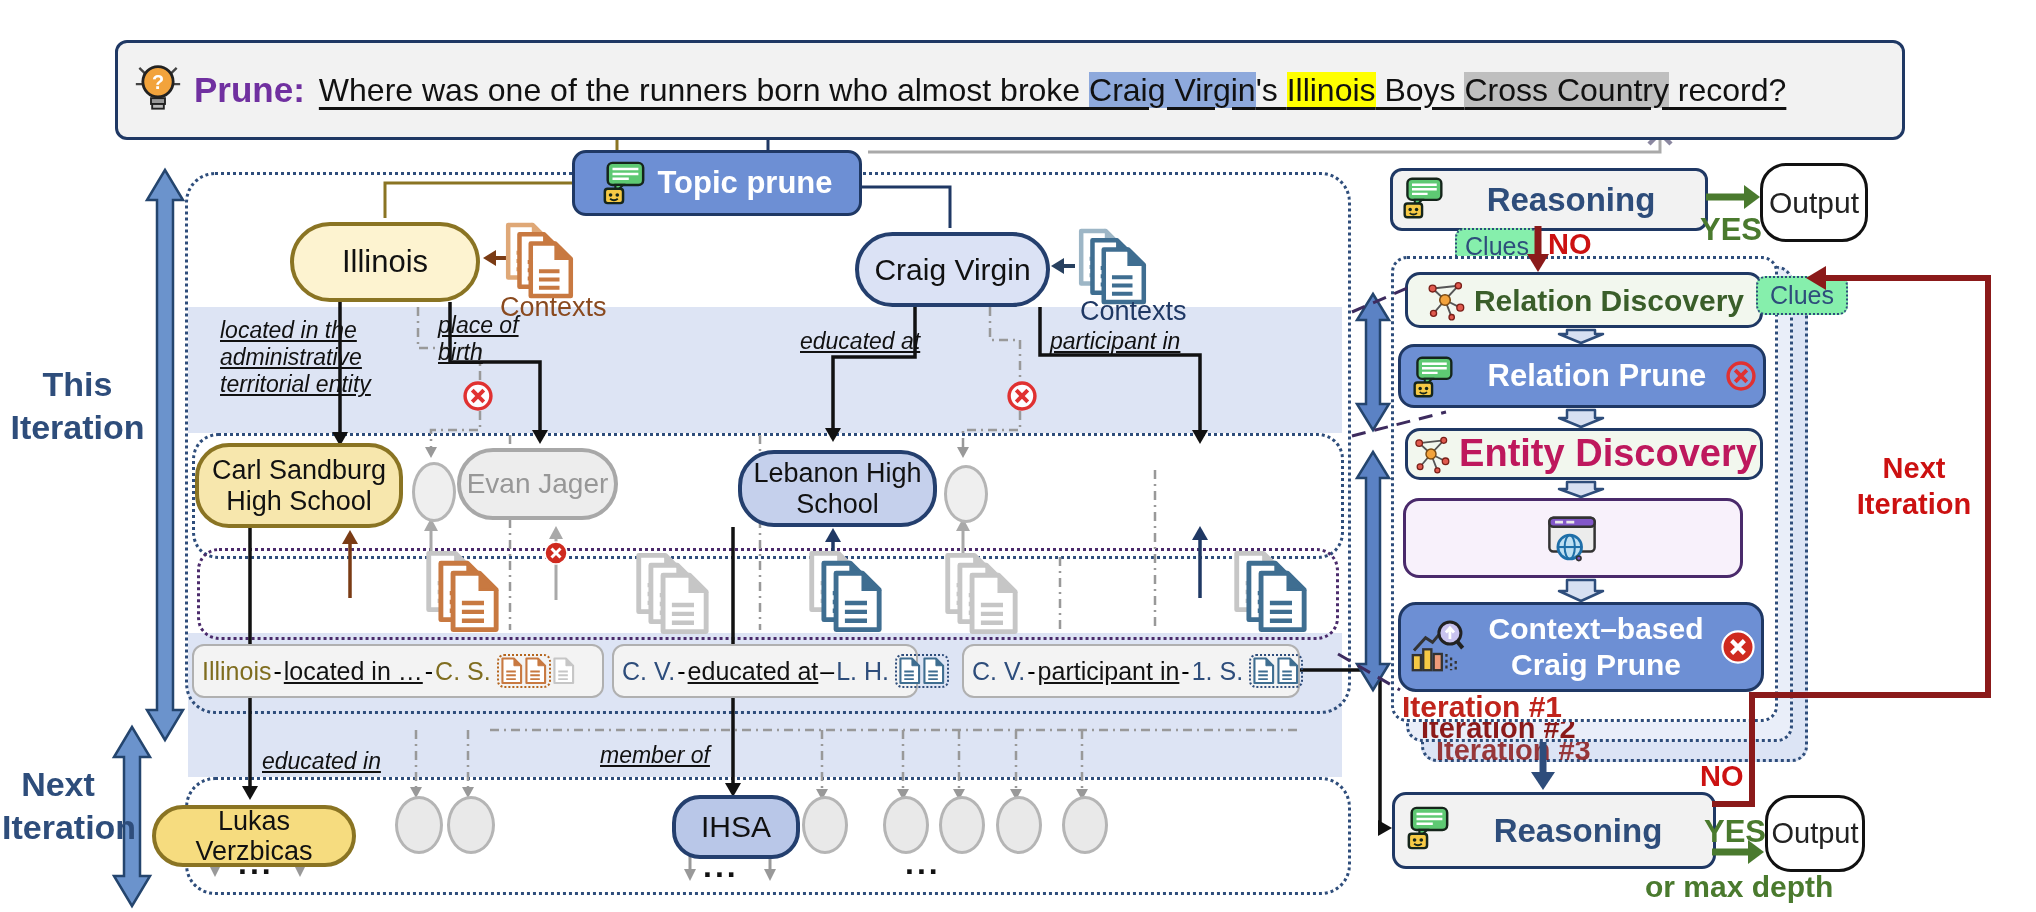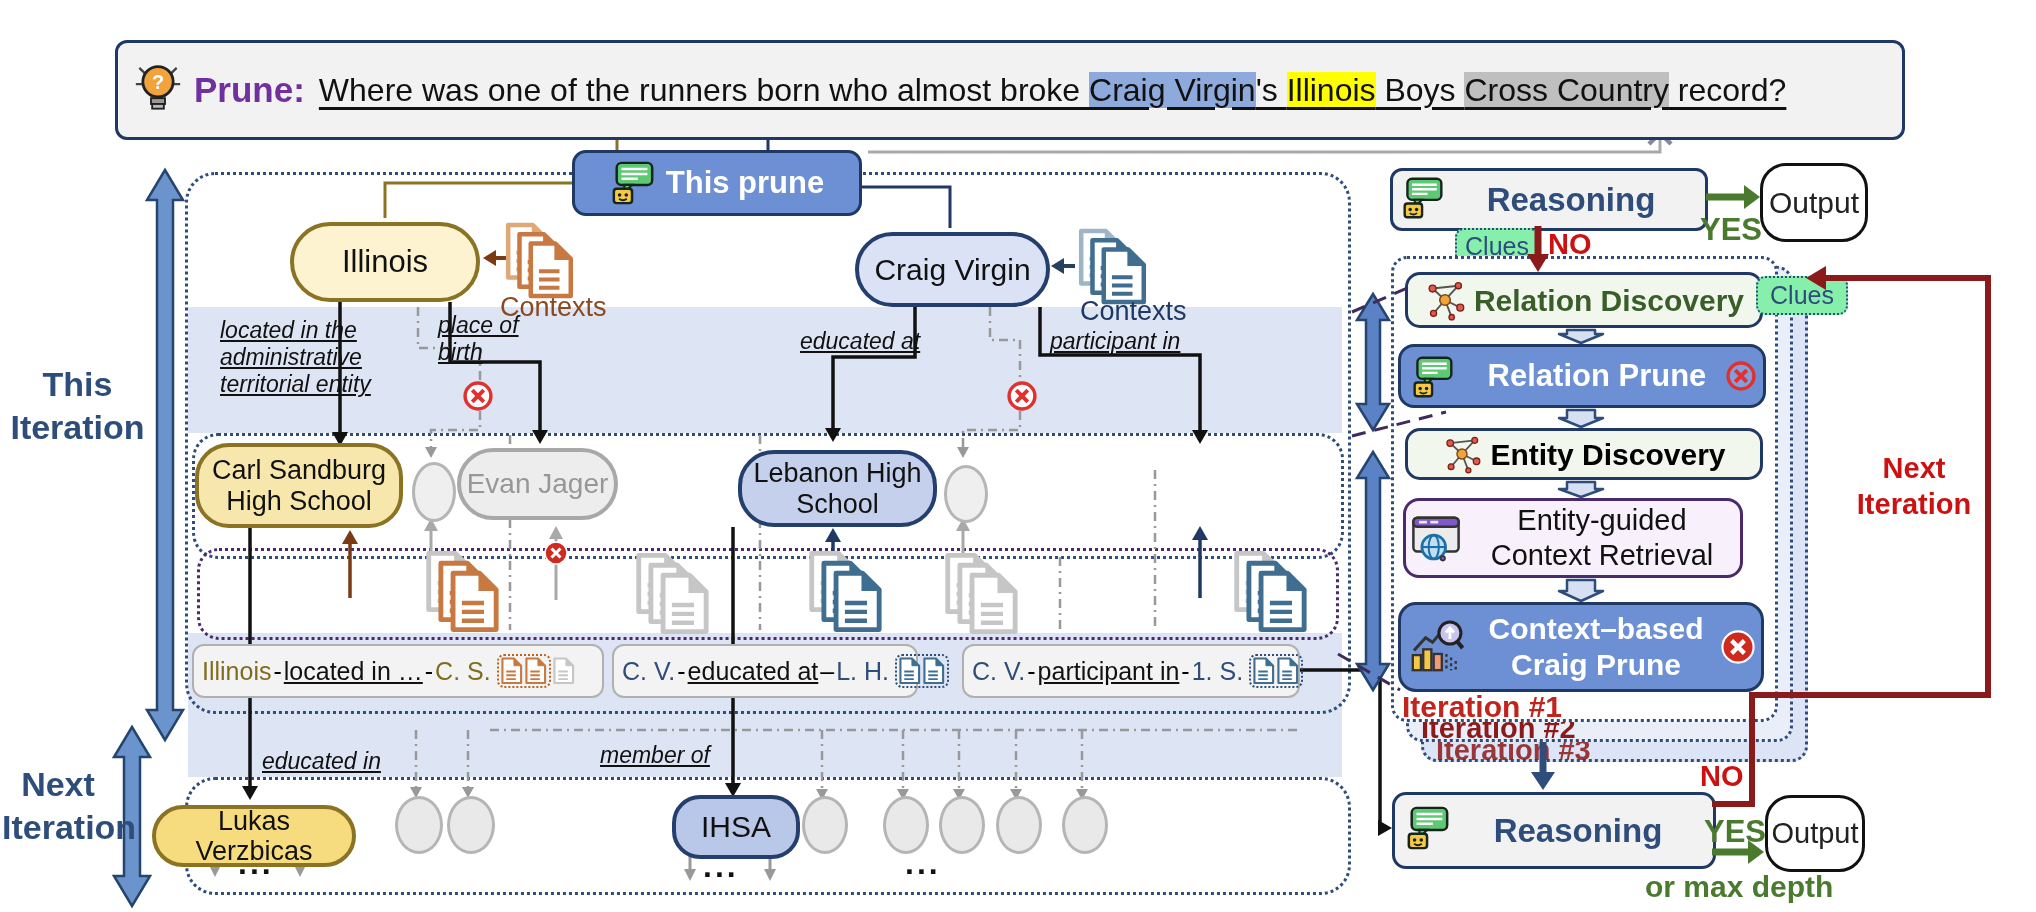--- a/index.html
+++ b/index.html
@@ -158,21 +158,21 @@
   </div>
   <div class="plain" style="left:2px;top:763px;width:112px;text-align:center;color:#2e4d7b;font-weight:600;font-size:34px;line-height:1.25;">
     <div>Next</div>
     <div>Iteration</div>
   </div>
 
   <div class="node" style="left:572px;top:150px;width:290px;height:66px;background:#6d8fd4;border:3.5px solid #1f3864;border-radius:14px;gap:10px;">
     <svg width="46" height="46" viewBox="0 0 48 48">
         <use href="#robot-ic"></use>
       </svg>
-    <span style="color:#fff;font-weight:bold;font-size:31px;">This prune</span>
+    <span style="color:#fff;font-weight:bold;font-size:31px;">Topic prune</span>
   </div>
 
   <div class="node pill" style="left:290px;top:222px;width:190px;height:80px;background:#fdf3d0;border:4px solid #8a7423;font-size:31px;color:#111;">
     <span>Illinois</span>
   </div>
   <svg class="abs" style="left:505px;top:222px;" width="70" height="78" viewBox="0 0 34 38">
     <use href="#doc-shape" style="--dc:#dfa877"></use>
     <use href="#doc-shape" x="5.5" y="4.5" style="--dc:#c87941"></use>
     <use href="#doc-shape" x="11" y="9" style="--dc:#c87941"></use>
   </svg>
@@ -355,33 +355,32 @@
     <span style="color:#fff;font-weight:600;font-size:31px;margin-left:30px;">Relation Prune</span>
   </div>
   <svg class="abs" style="left:1726px;top:361px;" width="30" height="30" viewBox="0 0 26 26">
     <circle cx="13" cy="13" r="11.2" fill="rgba(255,255,255,.15)" stroke="#e03131" stroke-width="3"></circle>
     <path d="M8,8 L18,18 M18,8 L8,18" stroke="#e03131" stroke-width="3.4"></path>
   </svg>
   <div class="pipebox" style="left:1405px;top:428px;width:358px;height:52px;background:#f2f7ee;gap:8px;">
     <svg width="40" height="40" viewBox="0 0 44 44">
         <use href="#graph-ic"></use>
       </svg>
-    <span style="color:#000000;font-weight:600;font-size:30px;">Entity Discovery</span>
+    <span style="color:#be185d;font-weight:600;font-size:38px;">Entity Discovery</span>
   </div>
   <div class="pipebox" style="left:1403px;top:498px;width:340px;height:80px;background:#f8f1fb;border-color:#4a2a6b;border-radius:16px;gap:8px;padding:0 6px 0 4px;">
     <svg width="52" height="52" viewBox="0 0 46 46" style="flex:none;">
       <rect x="3" y="5" width="40" height="30" rx="3.5" fill="#ececec" stroke="#333" stroke-width="2.2"></rect>
       <rect x="3" y="5" width="40" height="8" rx="3.5" fill="#8257c9" stroke="#333" stroke-width="2.2"></rect>
       <path d="M8,9 h7 M18,9 h7" stroke="#e8e8e8" stroke-width="2.4"></path>
       <circle cx="21" cy="31" r="10.5" fill="#bfe0f2" stroke="#1e6fa8" stroke-width="2.4"></circle>
       <ellipse cx="21" cy="31" rx="4.5" ry="10.5" fill="none" stroke="#1e6fa8" stroke-width="1.8"></ellipse>
       <path d="M10.5,31 h21" stroke="#1e6fa8" stroke-width="1.8"></path>
       <circle cx="29" cy="41" r="2" fill="#8257c9" stroke="#333" stroke-width="1.4"></circle>
     </svg>
-    <span style="color:#111;font-size:29px;line-height:1.2;">Entity-guided Context Retrieval</span>
   </div>
   <div class="pipebox" style="left:1398px;top:602px;width:366px;height:90px;background:#6d8fd4;border-radius:18px;gap:6px;padding:0 40px 0 6px;">
     <svg width="58" height="58" viewBox="0 0 50 50" style="flex:none;">
       <path d="M6,28 L16,17 L22,21 L32,9" stroke="#333" stroke-width="2.6" fill="none"></path>
       <path d="M33,8 l-6,1.5 4.5,4.5 z" fill="#333"></path>
       <rect x="5" y="32" width="7" height="13" fill="#f6c945" stroke="#333" stroke-width="2"></rect>
       <rect x="14" y="27" width="7" height="18" fill="#f6c945" stroke="#333" stroke-width="2"></rect>
       <rect x="23" y="31" width="7" height="14" fill="#ef9b7a" stroke="#333" stroke-width="2"></rect>
       <path d="M34,31 v14 M38,34 v11 M42,37 v8" stroke="#333" stroke-width="2" stroke-dasharray="2.5 2.5"></path>
       <circle cx="37" cy="13" r="9.5" fill="#c9c3ef" stroke="#222" stroke-width="2.6"></circle>

